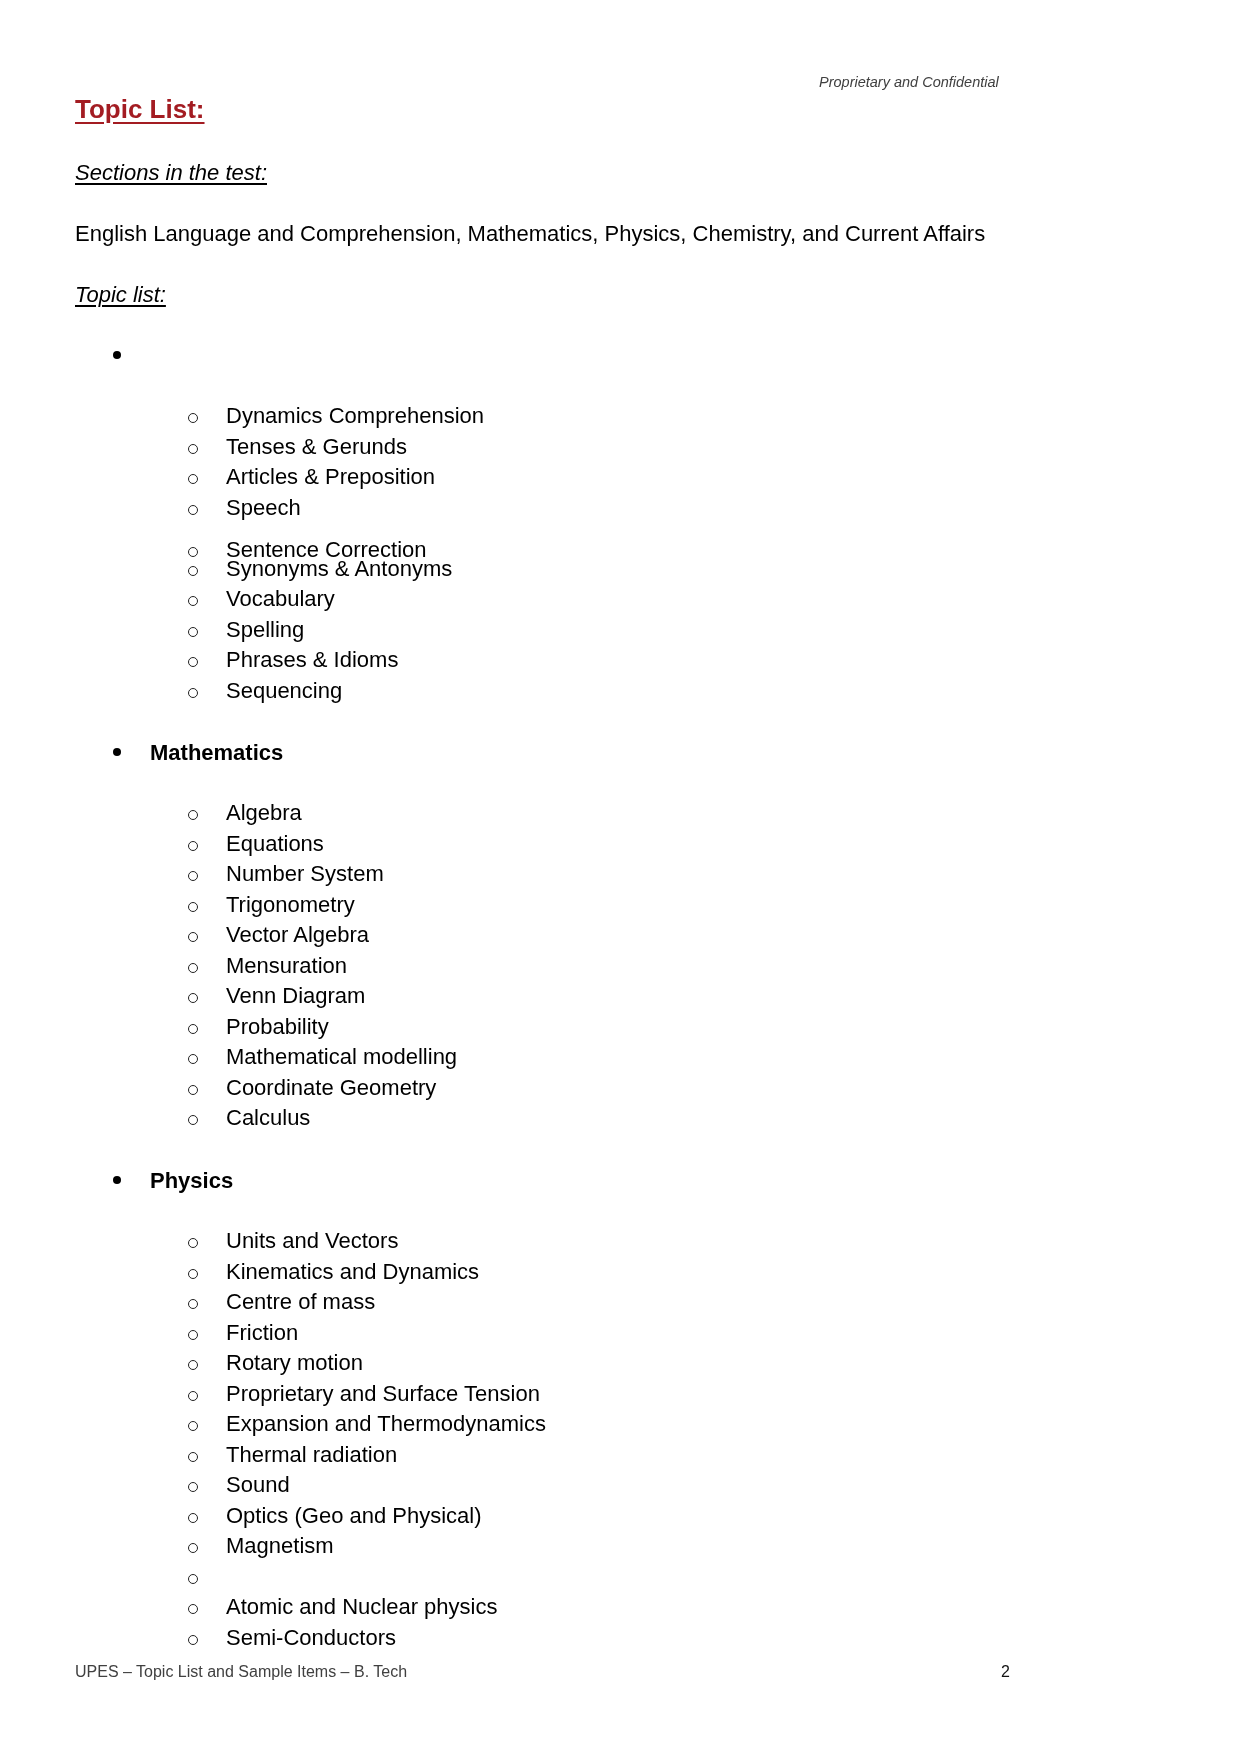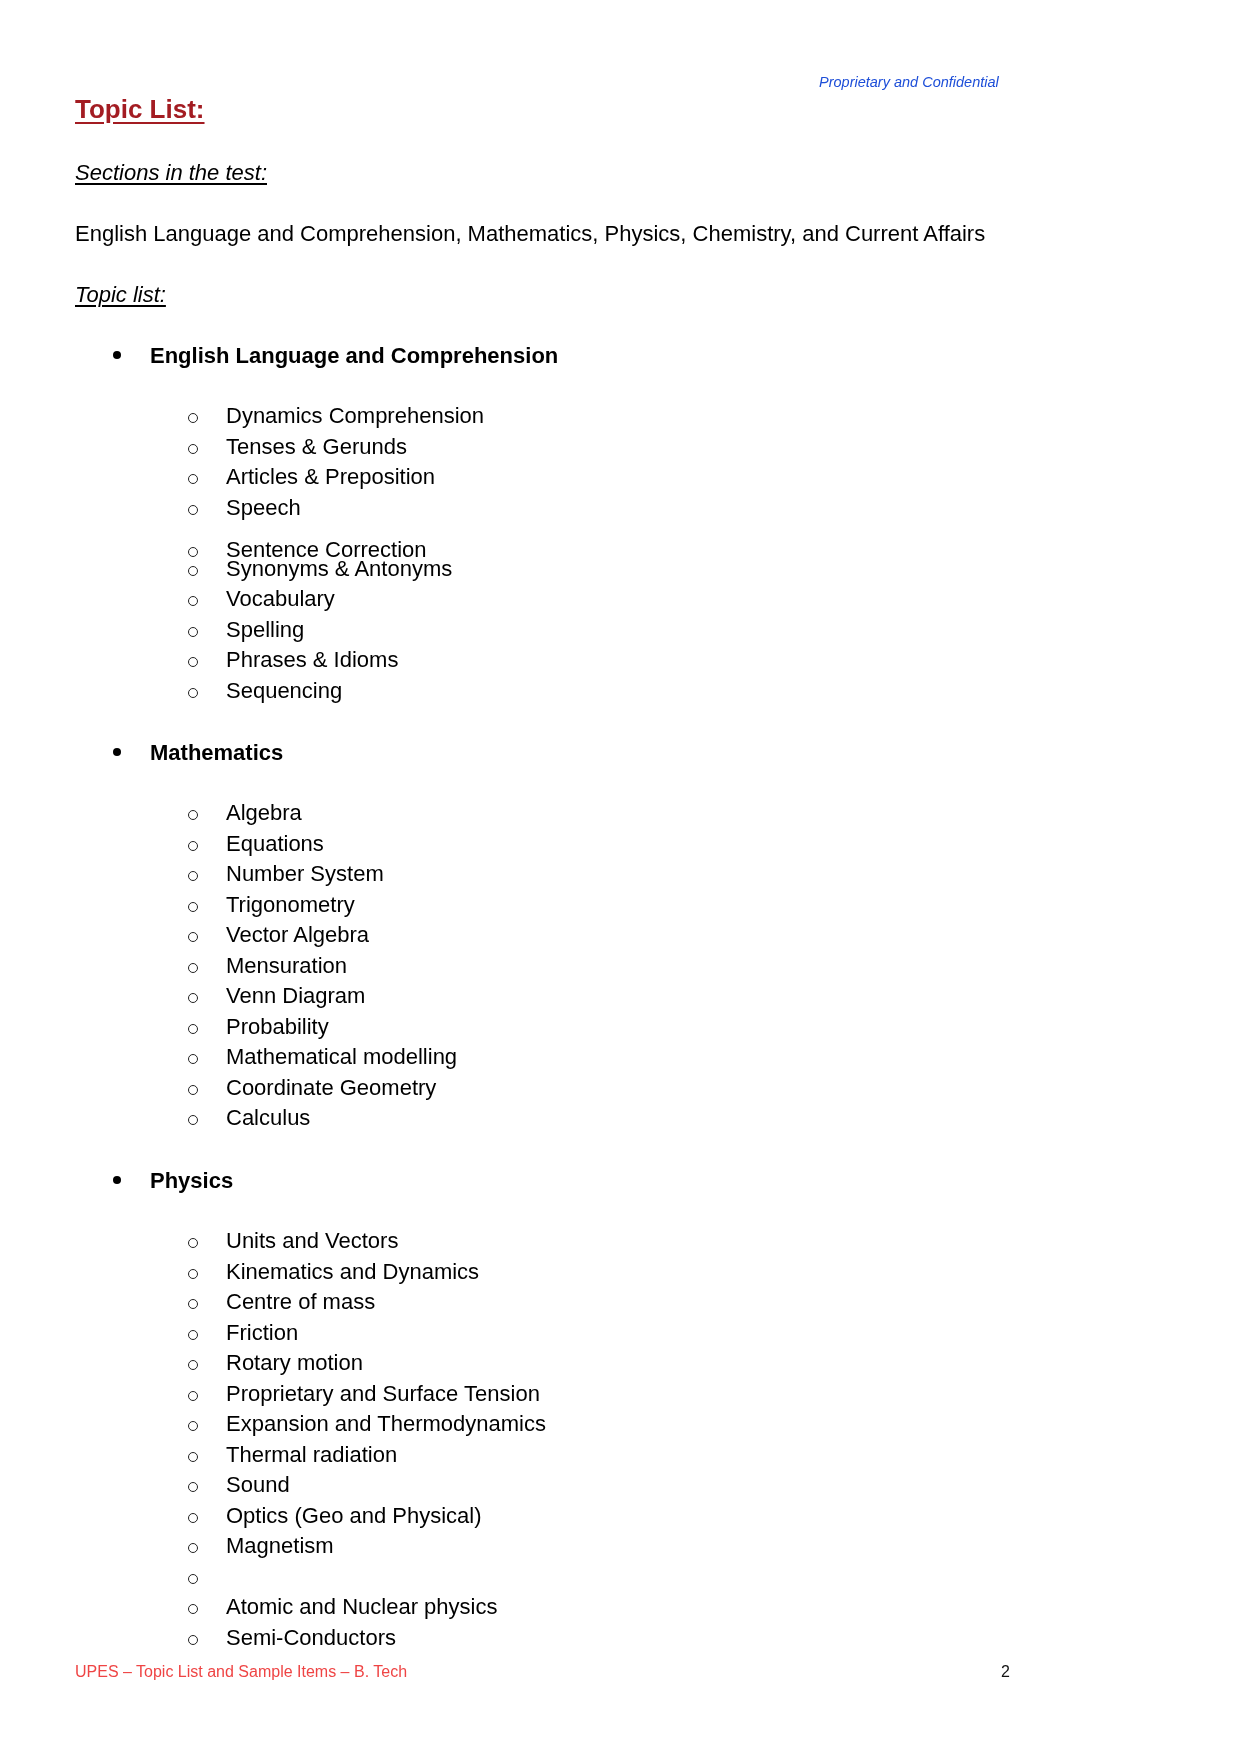--- a/index.html
+++ b/index.html
@@ -1,44 +1,44 @@
 <!DOCTYPE html>
 <html><head>
 <meta charset="utf-8">
 <style>
   html, body { margin: 0; padding: 0; background: #ffffff; }
   body { width: 1241px; height: 1754px; position: relative; overflow: hidden;
          font-family: "Liberation Sans", "DejaVu Sans", sans-serif; color: #000; }
   .abs { position: absolute; white-space: nowrap; }
-  .header-note { left: 819px; top: 74px; font-size: 14.5px; font-style: italic; color: #1d4ed8; }
+  .header-note { left: 819px; top: 74px; font-size: 14.5px; font-style: italic; color: #404040; }
   .title { left: 75px; top: 94px; font-size: 26px; font-weight: bold; color: #a31c22;
            text-decoration: underline; text-underline-offset: 4px; }
   .section-label { font-size: 22px; font-style: italic; text-decoration: underline;
                    text-underline-offset: 3px; left: 75px; }
   .body-line { left: 75px; top: 221px; font-size: 22px; }
   .bullet-row { left: 110px; font-size: 22px; font-weight: bold; }
   .bullet-dot { display: inline-block; width: 8px; height: 8px; background: #000;
                 border-radius: 50%; vertical-align: middle; margin-right: 29px; margin-left: 3px; position: relative; top: -2px; }
   .sub-row { left: 188px; font-size: 22px; }
   .sub-circle { display: inline-block; width: 8px; height: 8px; border: 1.4px solid #222;
                 border-radius: 50%; vertical-align: middle; margin-right: 28px; position: relative; top: 1px; }
-  .footer-left { left: 75px; top: 1663px; font-size: 16px; color: #ef4444; }
+  .footer-left { left: 75px; top: 1663px; font-size: 16px; color: #404040; }
   .footer-right { left: 1001px; top: 1663px; font-size: 16px; color: #111; }
 </style>
 </head>
 <body>
 
 <div class="abs header-note">Proprietary and Confidential</div>
 <div class="abs title">Topic List:</div>
 <div class="abs section-label" style="top:160px">Sections in the test:</div>
 <div class="abs body-line">English Language and Comprehension, Mathematics, Physics, Chemistry, and Current Affairs</div>
 <div class="abs section-label" style="top:282px">Topic list:</div>
 
 <div id="topics-container">
-    <div class="abs bullet-row" style="top: 343px;"><span class="bullet-dot"></span><span>English Language and Comprehension</span></div>
+    <div class="abs bullet-row" style="top: 343px;"><span class="bullet-dot"></span></div>
     <div class="abs sub-row" style="top: 403px;"><span class="sub-circle"></span><span>Dynamics Comprehension</span></div>
     <div class="abs sub-row" style="top: 433.5px;"><span class="sub-circle"></span><span>Tenses &amp; Gerunds</span></div>
     <div class="abs sub-row" style="top: 464px;"><span class="sub-circle"></span><span>Articles &amp; Preposition</span></div>
     <div class="abs sub-row" style="top: 494.5px;"><span class="sub-circle"></span><span>Speech</span></div>
     <div class="abs sub-row" style="top: 525px; margin-top: 12px;"><span class="sub-circle"></span><span>Sentence Correction</span></div>
     <div class="abs sub-row" style="top: 555.5px;"><span class="sub-circle"></span><span>Synonyms &amp; Antonyms</span></div>
     <div class="abs sub-row" style="top: 586px;"><span class="sub-circle"></span><span>Vocabulary</span></div>
     <div class="abs sub-row" style="top: 616.5px;"><span class="sub-circle"></span><span>Spelling</span></div>
     <div class="abs sub-row" style="top: 647px;"><span class="sub-circle"></span><span>Phrases &amp; Idioms</span></div>
     <div class="abs sub-row" style="top: 677.5px;"><span class="sub-circle"></span><span>Sequencing</span></div>

